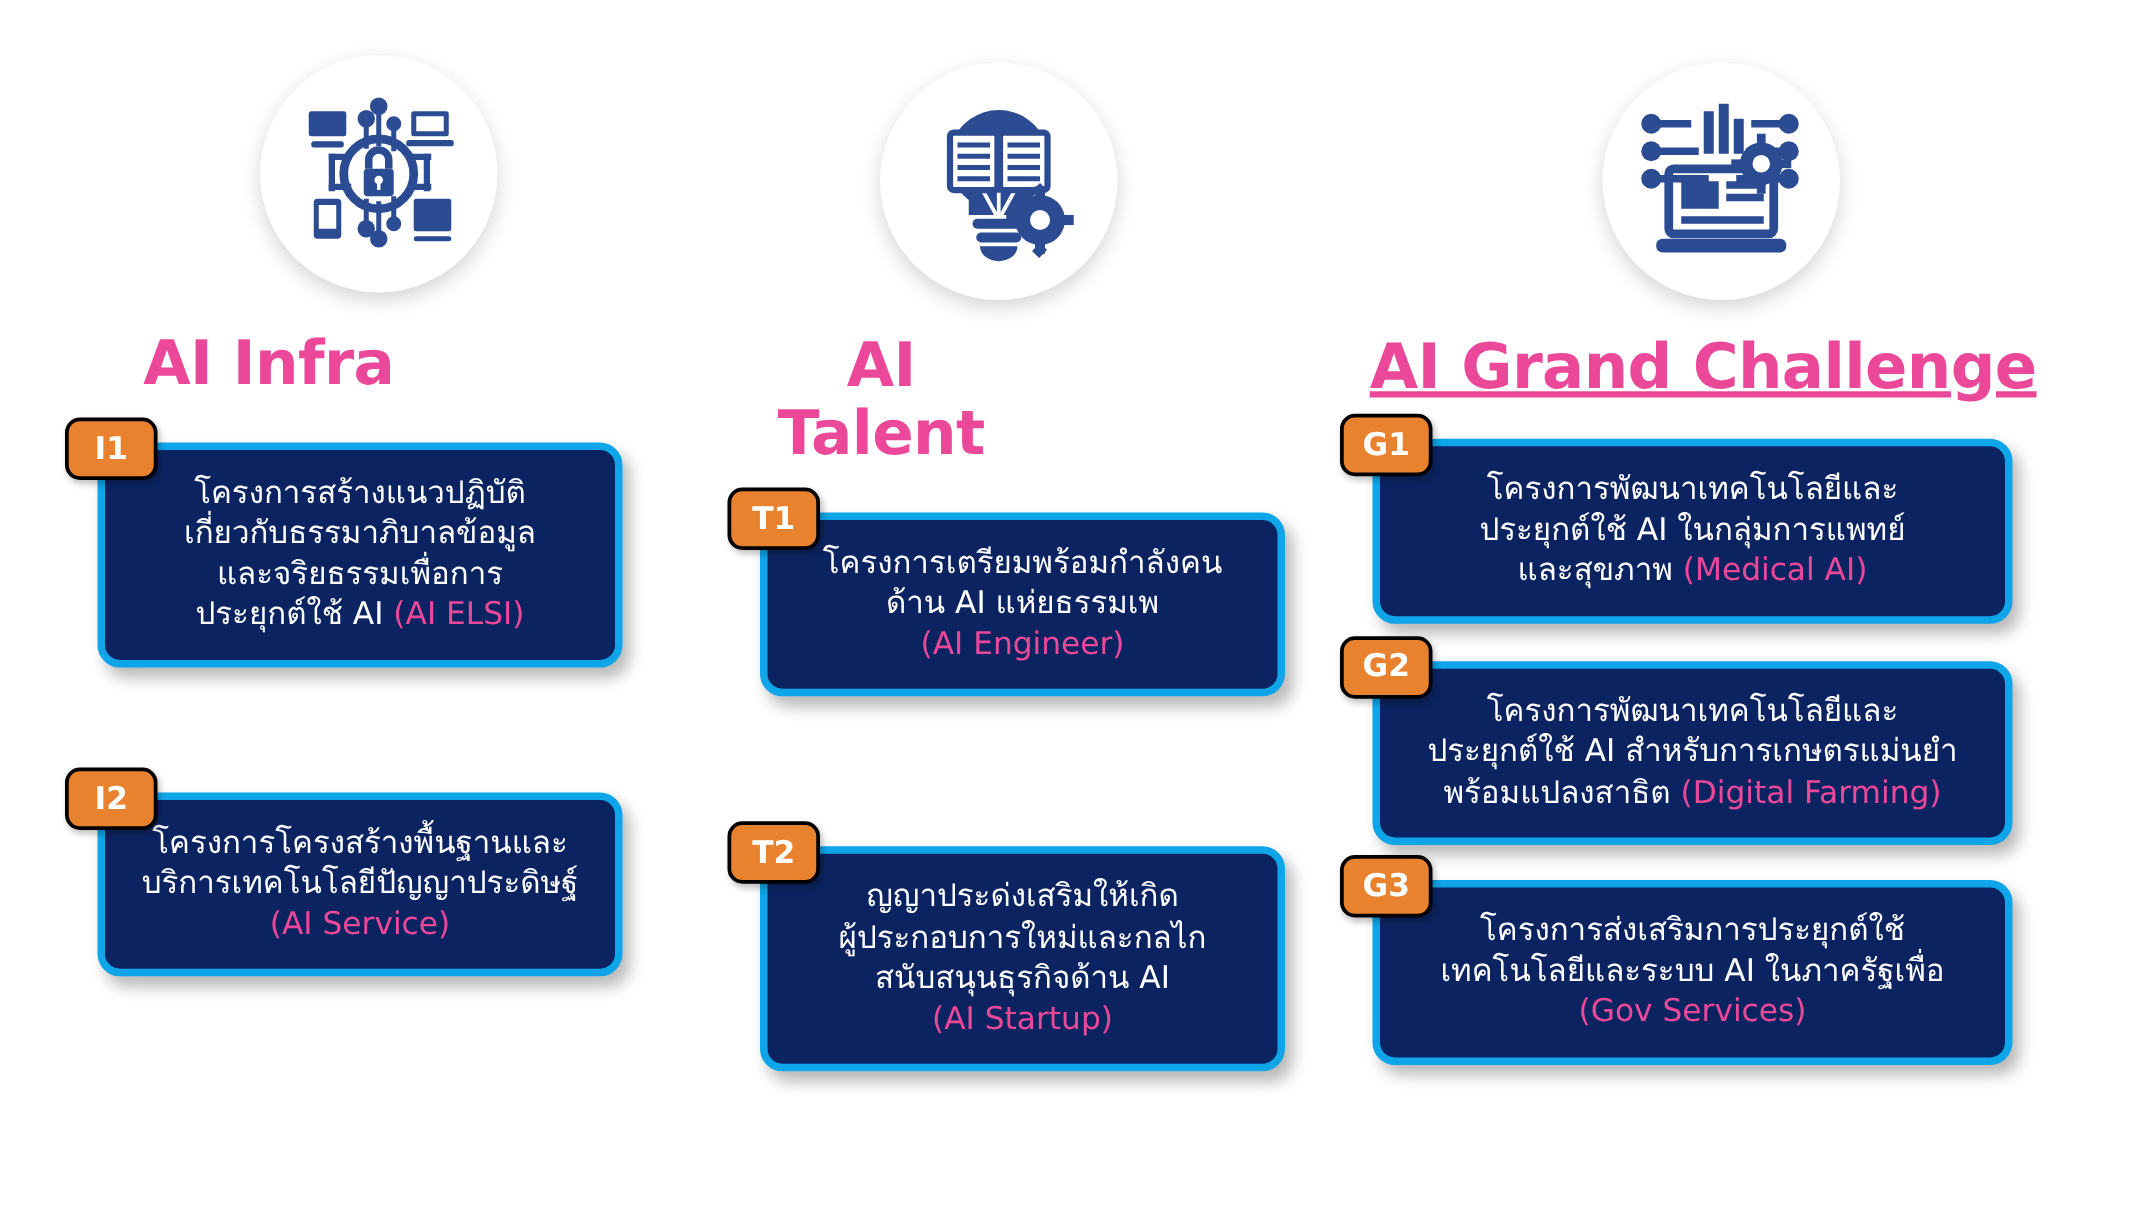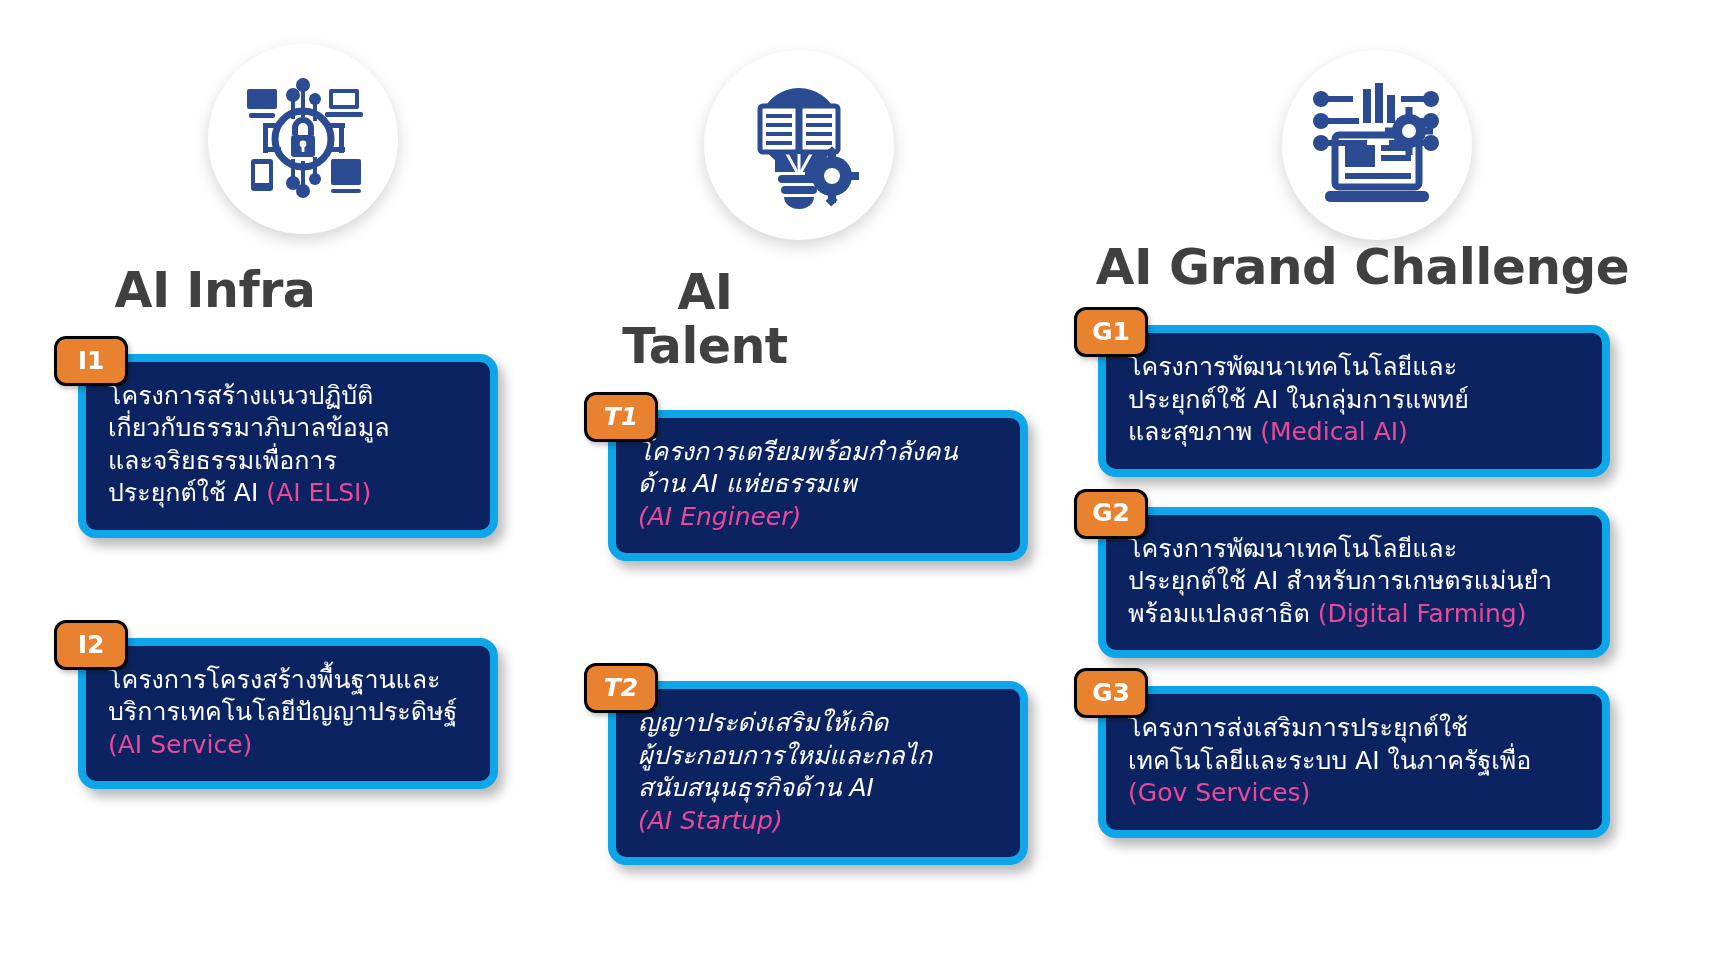--- a/index.html
+++ b/index.html
@@ -42,42 +42,42 @@
   .col-challenge .icon-circle { margin-top: 50px; margin-left: 222px; }
 
   .icon-circle svg { display: block; }
 
   
   .col-heading {
     text-align: center;
     font-weight: 700;
     font-size: 49px;
     letter-spacing: -0.5px;
-    color: #404040;
+    color: #ec4899;
     font-family: "DejaVu Sans", "Liberation Sans", sans-serif;
     line-height: 1.1;
   }
   .col-infra .col-heading     { margin-top: 30px; padding-right: 190px; }
   .col-talent .col-heading    { margin-top: 26px; padding-right: 230px; }
-  .col-challenge .col-heading { padding-right: 15px; font-size: 50px; }
+  .col-challenge .col-heading { margin-top: 26px; padding-right: 15px; font-size: 50px; text-decoration: underline; }
 
   
   .card-wrap {
     position: relative;
     margin-top: 26px;
   }
 
   .card {
     position: relative;
     background: #0B2461;
-    border: 8px solid #0ea5e9;
+    border: 6px solid #0ea5e9;
     border-radius: 18px;
     box-shadow: 6px 8px 12px rgba(0,0,0,0.28);
     color: #ffffff;
-    text-align: left;
+    text-align: center;
     padding: 18px 22px 20px 22px;
     font-size: 25px;
     line-height: 1.30;
     font-family: "DejaVu Sans", "Liberation Sans", sans-serif;
   }
 
   .card .line { display: block; white-space: nowrap; }
   .accent { color: #ec4899; }
 
   
@@ -109,21 +109,21 @@
   .card-g1 { width: 512px; margin-left: 38px; }
   .card-g2 { width: 512px; margin-left: 38px; }
   .card-g3 { width: 512px; margin-left: 38px; }
 
   .gap-i2 { margin-top: 100px; }
   .gap-t2 { margin-top: 120px; }
   .gap-g2 { margin-top: 30px; }
   .gap-g3 { margin-top: 28px; }
 
   .stack-top-infra     { margin-top: 36px; }
-  .stack-top-talent    { margin-top: 36px; font-style: italic; }
+  .stack-top-talent    { margin-top: 36px; }
   .stack-top-challenge { margin-top: 30px; }
 </style>
 </head>
 <body>
 
 <div id="board">
 
   <div class="column col-infra">
 
     <div class="icon-circle">

